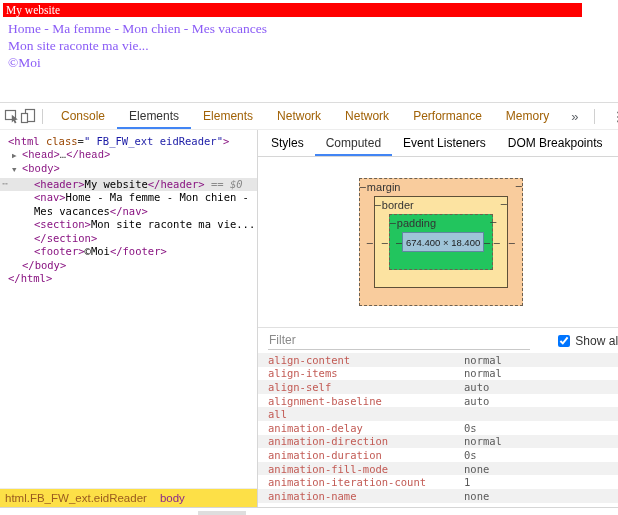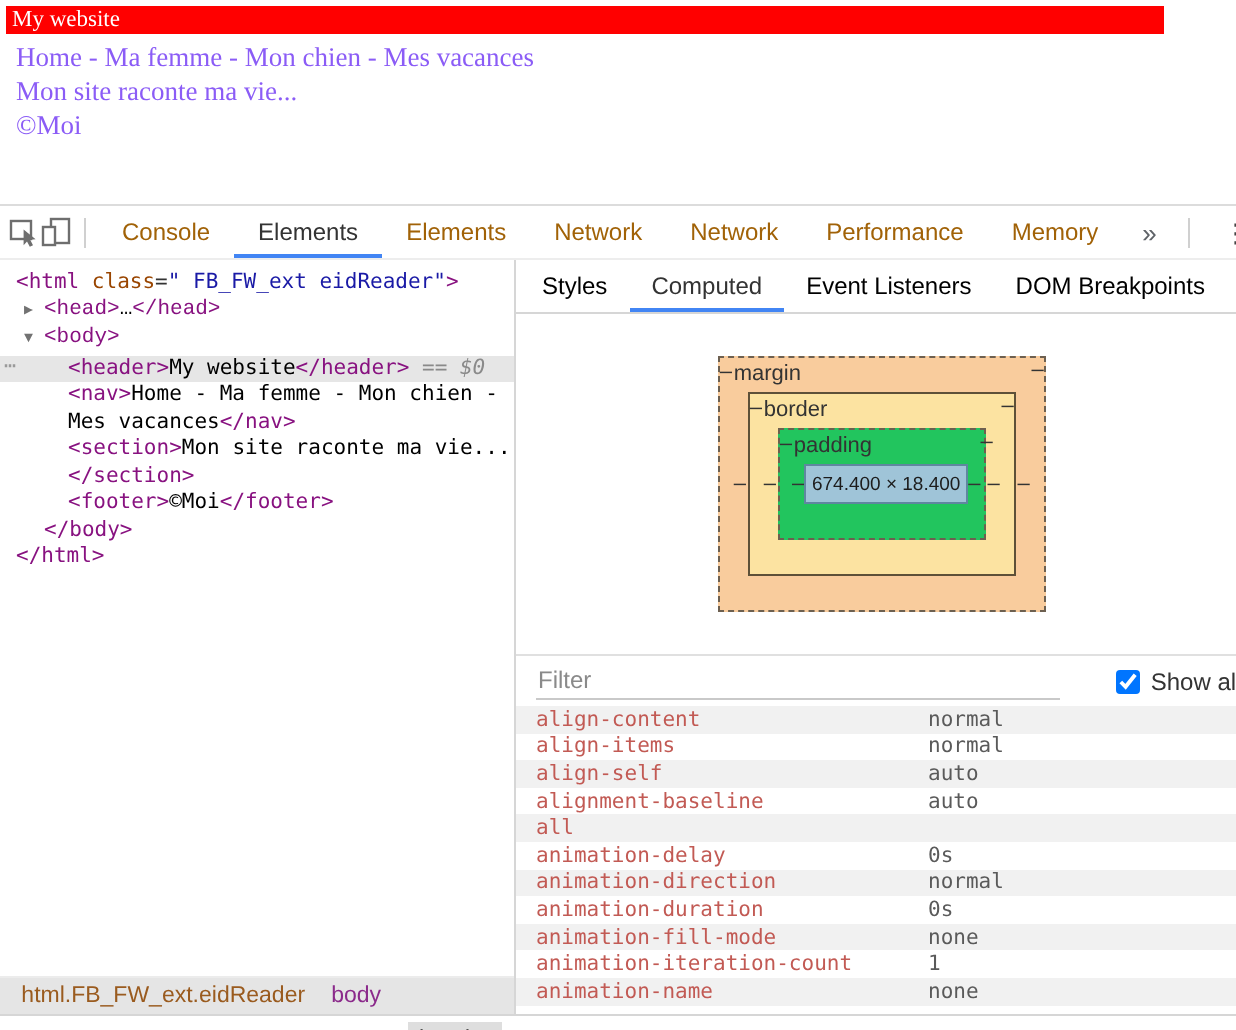--- a/index.html
+++ b/index.html
@@ -44,21 +44,21 @@
   .attr { color:#994500; }
   .eq { color:#333; }
   .aval { color:#1a1aa6; }
   .txt { color:#000; }
   .meta { color:#8a8a8a; font-style:italic; }
   .tln.selected { background:#e6e6e6; position:relative; }
   .gutter-dots { position:absolute; left:2px; top:-1px; color:#9a9a9a; font-size:10px; font-style:normal; }
 
   
   .crumbs { position:absolute; left:0; right:0; bottom:0; height:19px; display:flex; align-items:center;
-            gap:13px; padding-left:5px; font-size:11.5px; background:#e5e5e5; border-top:1px solid #ececec;justify-content:center; }
+            gap:13px; padding-left:5px; font-size:11.5px; background:#fde047; border-top:1px solid #ececec; }
   .crumb-html { color:#9a5b1f; }
   .crumb-body { color:#8b2a8b; }
   .crumb-sel { background:#dedede; color:#222; padding:3px 6px;margin-top:44px; }
 
   
   .side-pane { flex:1; position:relative; background:#fff; }
   .side-tabs { height:27px; display:flex; align-items:center; padding-left:2px; border-bottom:1px solid #d6d6d6; }
   .side-tab { padding:0 11px; font-size:12px; height:26px; line-height:27px; color:#000000; white-space:nowrap; }
   .side-tab.active { color:#333; box-shadow:inset 0 -2px 0 #4285f4; }
   .side-overflow { padding:0 8px; font-size:13px; color:#5f6368; }

